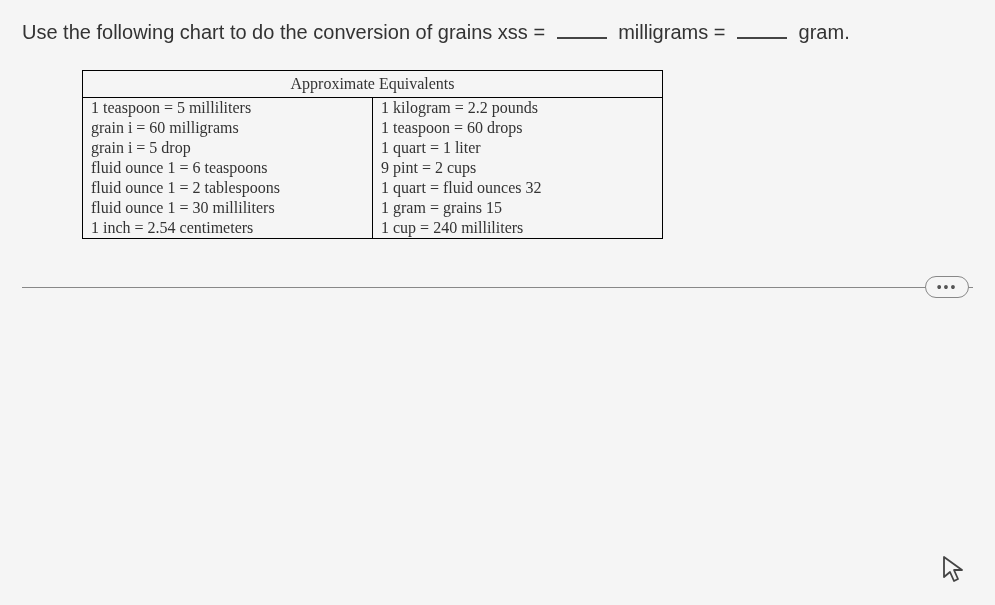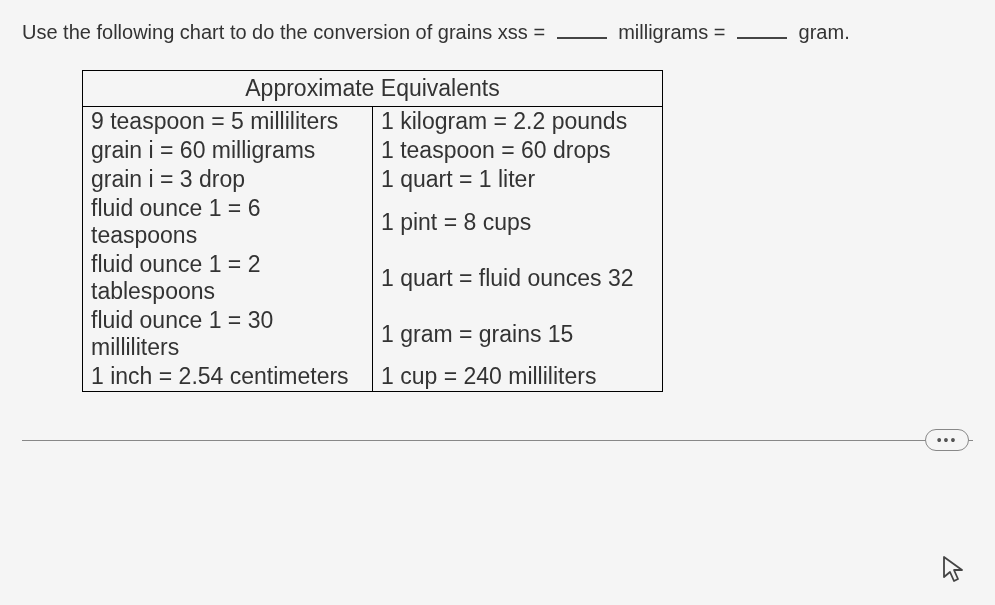--- a/index.html
+++ b/index.html
@@ -29,23 +29,24 @@
       vertical-align: baseline;
     }
     .equiv-table {
       border-collapse: collapse;
       margin-left: 60px;
       margin-top: 4px;
     }
     .equiv-table td, .equiv-table th {
       border: 1.5px solid #000;
       padding: 1px 8px;
-      font-size: 23px;
+      font-size: 16px;
       text-align: left;
       font-weight: normal;
+      font-family: Liberation Serif, serif;
     }
     .equiv-table th {
       text-align: center;
       font-weight: normal;
       padding: 4px 8px;
     }
     .equiv-table .col-left {
       width: 290px;
     }
     .equiv-table .col-right {
@@ -127,34 +128,34 @@
 </div>
 
 <table class="equiv-table">
   <thead>
     <tr>
       <th colspan="2">Approximate Equivalents</th>
     </tr>
   </thead>
   <tbody>
     <tr>
-      <td class="col-left">9 teaspoon = 5 milliliters</td>
+      <td class="col-left">1 teaspoon = 5 milliliters</td>
       <td class="col-right">1 kilogram = 2.2 pounds</td>
     </tr>
     <tr>
       <td class="col-left">grain i = 60 milligrams</td>
       <td class="col-right">1 teaspoon = 60 drops</td>
     </tr>
     <tr>
-      <td class="col-left">grain i = 3 drop</td>
+      <td class="col-left">grain i = 5 drop</td>
       <td class="col-right">1 quart = 1 liter</td>
     </tr>
     <tr>
       <td class="col-left">fluid ounce 1 = 6 teaspoons</td>
-      <td class="col-right">1 pint = 8 cups</td>
+      <td class="col-right">9 pint = 2 cups</td>
     </tr>
     <tr>
       <td class="col-left">fluid ounce 1 = 2 tablespoons</td>
       <td class="col-right">1 quart = fluid ounces 32</td>
     </tr>
     <tr>
       <td class="col-left">fluid ounce 1 = 30 milliliters</td>
       <td class="col-right">1 gram = grains 15</td>
     </tr>
     <tr>

